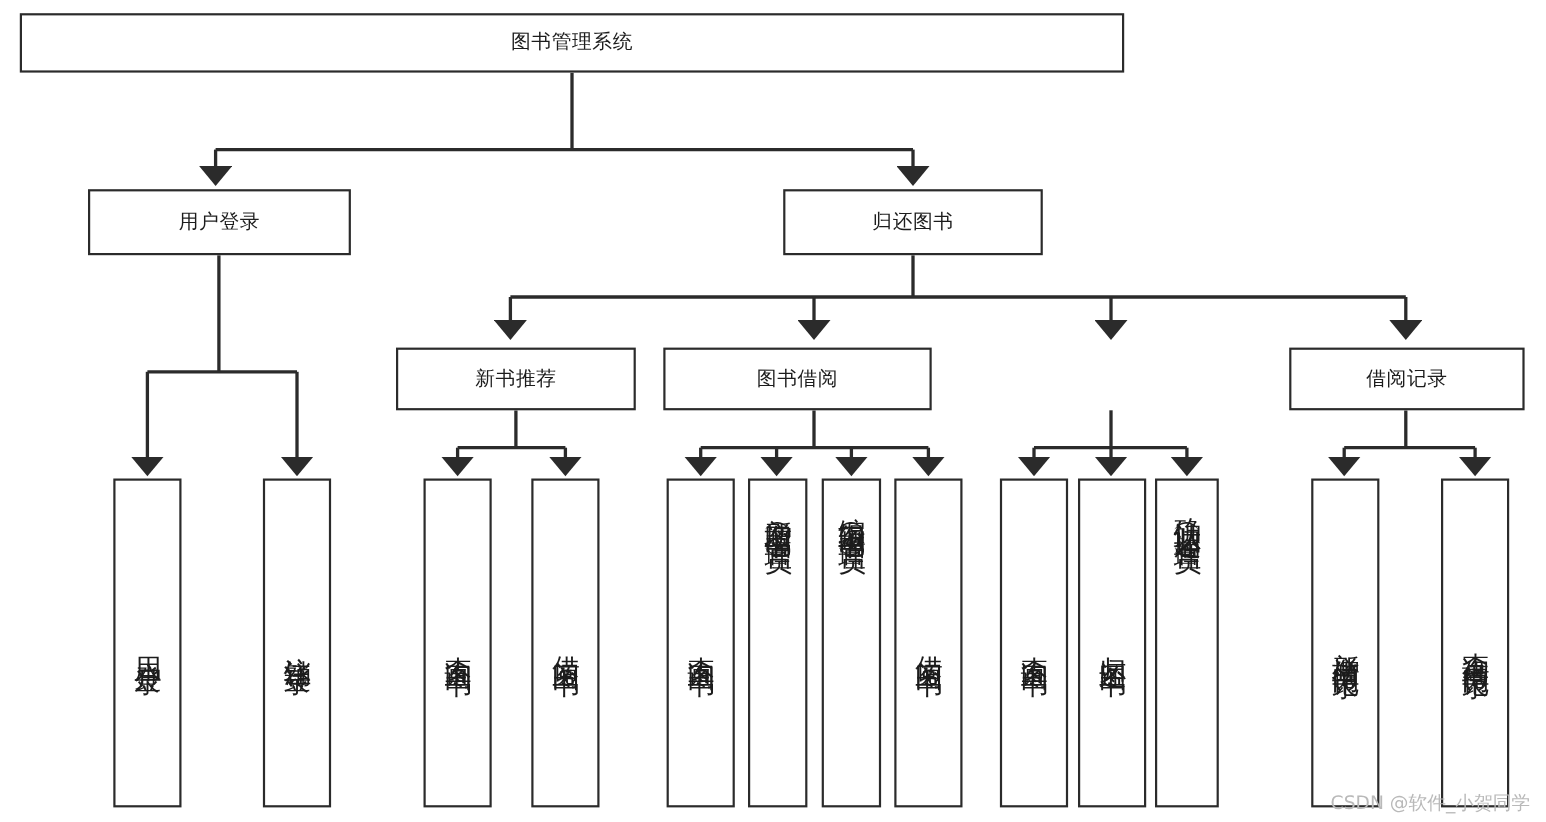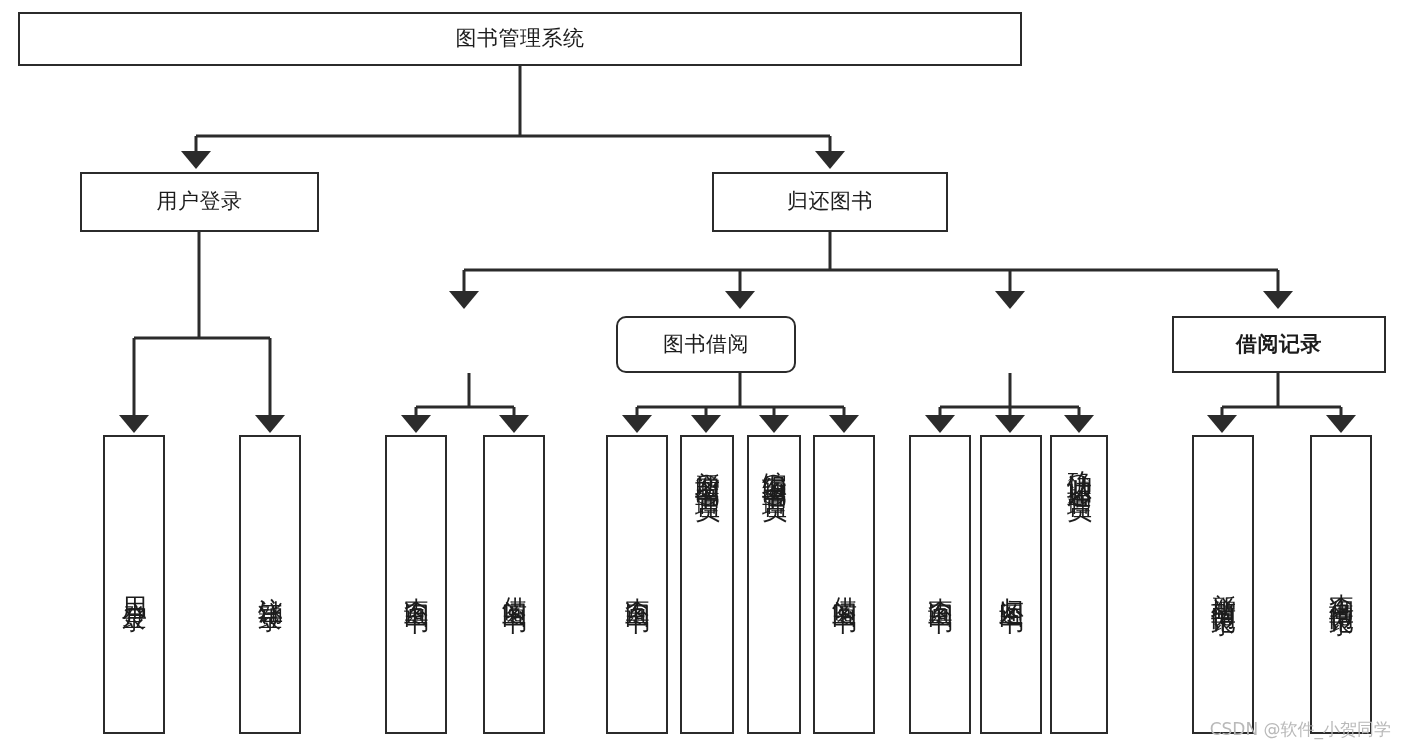--- a/index.html
+++ b/index.html
@@ -26,21 +26,21 @@
     position:absolute;
     box-sizing:border-box;
     background:#ffffff;
     border:2.5px solid #2b2b2b;
     display:flex;
     align-items:center;
     justify-content:center;
     z-index:2;
   }
   .node .lbl{
-    font-size:21px;
+    font-size:18px;
     line-height:1.1;
     color:#1c1c1c;
     letter-spacing:0.5px;
     white-space:nowrap;
   }
   
   .node.vert{
     align-items:flex-start;
     padding-top:14px;
   }
@@ -129,27 +129,30 @@
   </div>
 
   <div class="node" style="left:80px; top:172px; width:239px; height:60px;">
     <span class="lbl">用户登录</span>
   </div>
 
   <div class="node" style="left:712px; top:172px; width:236px; height:60px;">
     <span class="lbl">归还图书</span>
   </div>
 
-
-  <div class="node" style="left:616px; top:316px; width:180px; height:57px;border-radius:10px;">
+  <div class="node" style="left:360px; top:316px; width:218px; height:57px;">
+    <span class="lbl">新书推荐</span>
+  </div>
+
+  <div class="node" style="left:603px; top:316px; width:244px; height:57px;">
     <span class="lbl">图书借阅</span>
   </div>
 
 
-  <div class="node" style="left:1172px; top:316px; width:214px; height:57px;font-weight:bold;">
+  <div class="node" style="left:1172px; top:316px; width:214px; height:57px;">
     <span class="lbl">借阅记录</span>
   </div>
 
   <div class="node vert mid" style="left:103px; top:435px; width:62px; height:299px;">
     <span class="lbl">用户登录</span>
   </div>
 
   <div class="node vert mid" style="left:239px; top:435px; width:62px; height:299px;">
     <span class="lbl">注销登录</span>
   </div>

